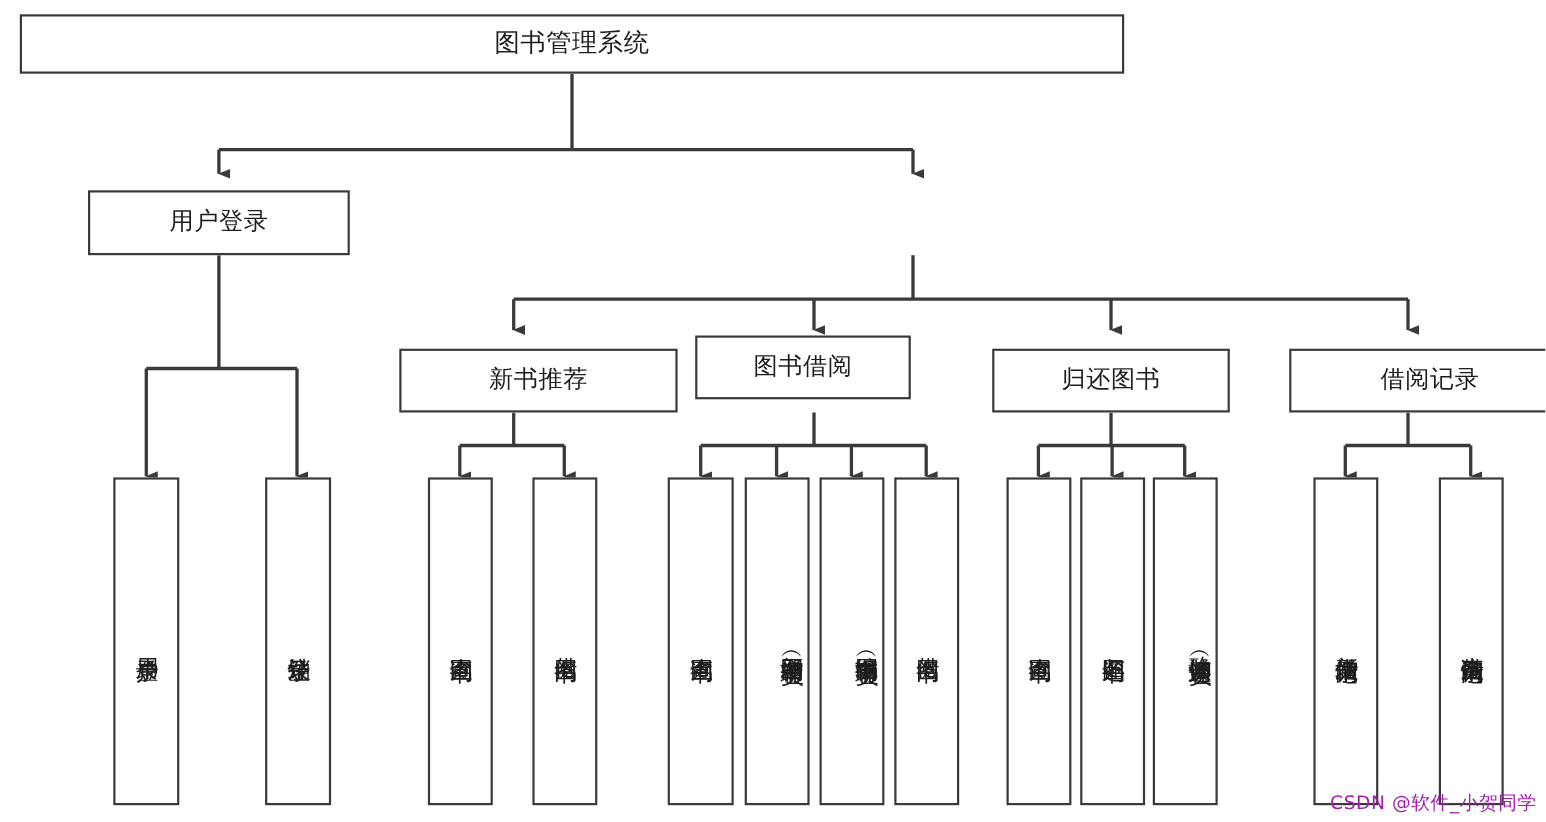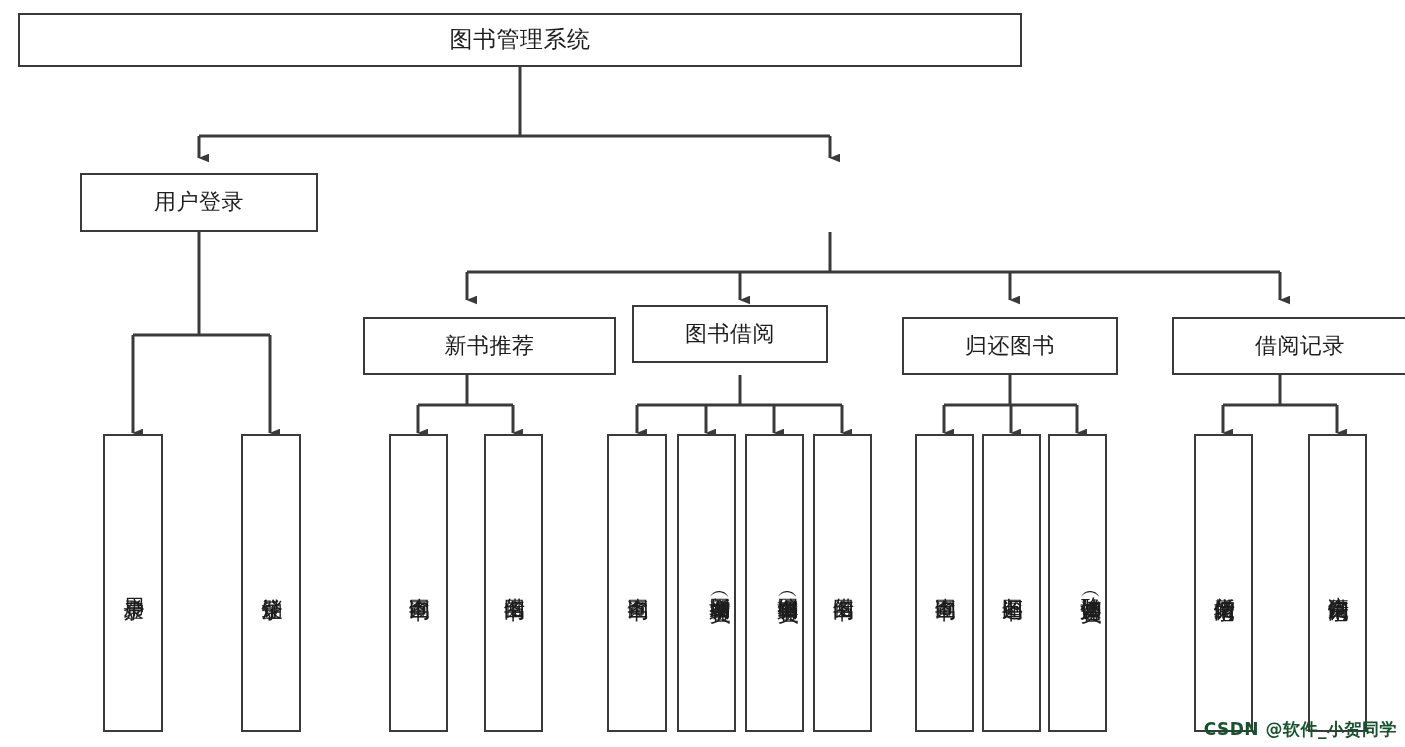--- a/index.html
+++ b/index.html
@@ -62,25 +62,24 @@
   }
   .node-v.center-v {
     align-items: center;
     padding-top: 0;
   }
   #watermark {
     position: absolute;
     right: 8px;
     bottom: 6px;
     font-size: 17px;
-    color: #14532d;
+    color: #a21caf;
     letter-spacing: 0.5px;
     z-index: 5;
     white-space: nowrap;
-    font-weight: bold;
   }
 </style>
 </head>
 <body>
 
 <div id="diagram-root">
 
   <svg id="diagram-svg" viewBox="0 0 1405 747" xmlns="http://www.w3.org/2000/svg">
     <defs>
       <marker id="arrowhead" markerWidth="9" markerHeight="11" refX="4.5" refY="10.4" orient="auto" markerUnits="userSpaceOnUse">

